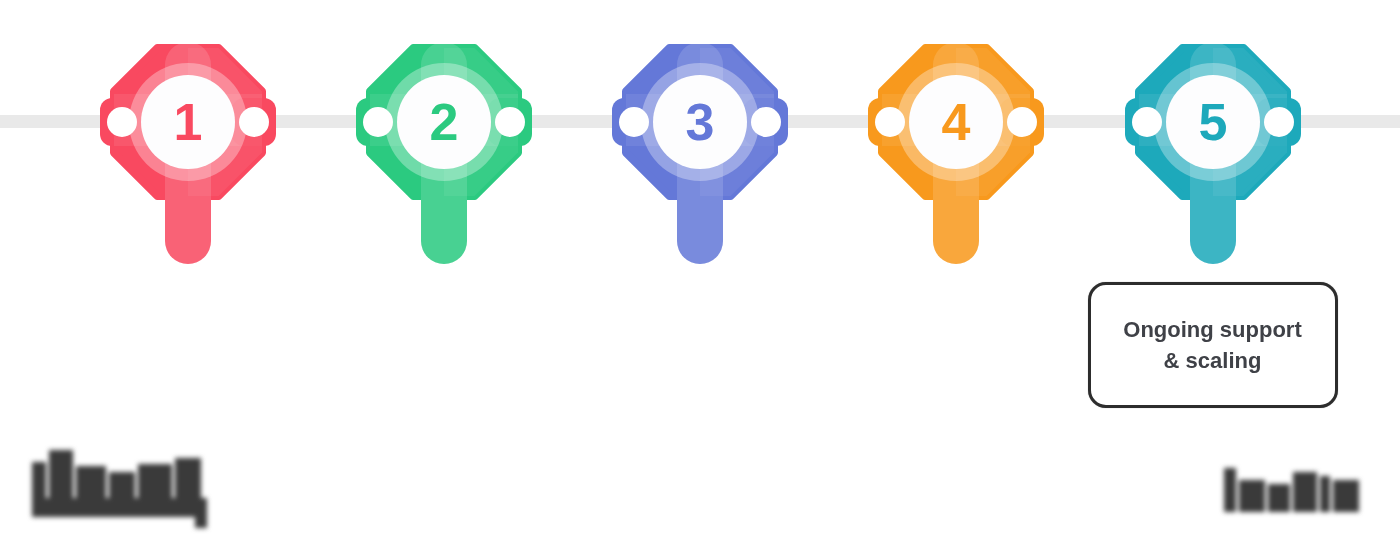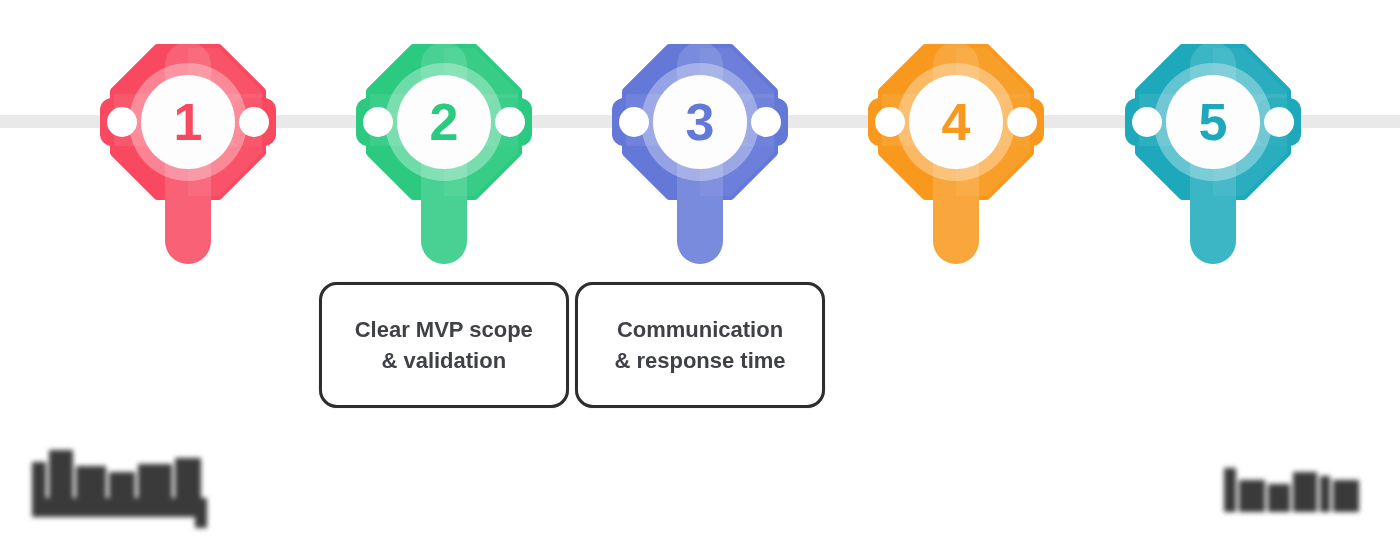--- a/index.html
+++ b/index.html
@@ -73,46 +73,38 @@
       <rect x="22" y="56" width="44" height="48" rx="12" fill="currentColor"></rect>
       <rect x="154" y="56" width="44" height="48" rx="12" fill="currentColor"></rect>
       <rect x="36" y="52" width="148" height="52" fill="#ffffff" opacity="0.08"></rect>
       <rect x="87" y="0" width="46" height="222" rx="23" fill="#ffffff" opacity="0.14"></rect>
       <circle cx="110" cy="80" r="59" fill="#ffffff" opacity="0.32"></circle>
       <circle cx="110" cy="80" r="47" fill="#FDFDFE"></circle>
       <circle cx="44" cy="80" r="15" fill="#ffffff"></circle>
       <circle cx="176" cy="80" r="15" fill="#ffffff"></circle>
       <text class="badge-number" x="110" y="80" text-anchor="middle" dominant-baseline="central" fill="currentColor">2</text>
     </svg>
-    <div class="card">
-      <div class="card-label">Clear MVP scope
-&amp; validation</div>
-    </div>
   </div>
 
   <div class="step" style="left: 575px; color: rgb(100, 120, 216);">
     <svg class="badge" viewBox="0 0 220 225">
       <rect x="87" y="2" width="46" height="80" rx="23" fill="currentColor" opacity="0.75"></rect>
       <rect x="87" y="80" width="46" height="142" rx="23" fill="currentColor"></rect>
       <polygon points="79.4,6 140.6,6 184,49.4 184,110.6 140.6,154 79.4,154 36,110.6 36,49.4" fill="currentColor" stroke="currentColor" stroke-width="8" stroke-linejoin="round"></polygon>
       <polygon points="140.6,6 184,49.4 184,110.6 140.6,154 110,154 110,6" fill="#ffffff" opacity="0.06"></polygon>
       <rect x="22" y="56" width="44" height="48" rx="12" fill="currentColor"></rect>
       <rect x="154" y="56" width="44" height="48" rx="12" fill="currentColor"></rect>
       <rect x="36" y="52" width="148" height="52" fill="#ffffff" opacity="0.08"></rect>
       <rect x="87" y="0" width="46" height="222" rx="23" fill="#ffffff" opacity="0.14"></rect>
       <circle cx="110" cy="80" r="59" fill="#ffffff" opacity="0.32"></circle>
       <circle cx="110" cy="80" r="47" fill="#FDFDFE"></circle>
       <circle cx="44" cy="80" r="15" fill="#ffffff"></circle>
       <circle cx="176" cy="80" r="15" fill="#ffffff"></circle>
       <text class="badge-number" x="110" y="80" text-anchor="middle" dominant-baseline="central" fill="currentColor">3</text>
     </svg>
-    <div class="card">
-      <div class="card-label">Communication
-&amp; response time</div>
-    </div>
   </div>
 
   <div class="step" style="left: 831.25px; color: rgb(248, 153, 29);">
     <svg class="badge" viewBox="0 0 220 225">
       <rect x="87" y="2" width="46" height="80" rx="23" fill="currentColor" opacity="0.75"></rect>
       <rect x="87" y="80" width="46" height="142" rx="23" fill="currentColor"></rect>
       <polygon points="79.4,6 140.6,6 184,49.4 184,110.6 140.6,154 79.4,154 36,110.6 36,49.4" fill="currentColor" stroke="currentColor" stroke-width="8" stroke-linejoin="round"></polygon>
       <polygon points="140.6,6 184,49.4 184,110.6 140.6,154 110,154 110,6" fill="#ffffff" opacity="0.06"></polygon>
       <rect x="22" y="56" width="44" height="48" rx="12" fill="currentColor"></rect>
       <rect x="154" y="56" width="44" height="48" rx="12" fill="currentColor"></rect>
@@ -135,20 +127,24 @@
       <rect x="22" y="56" width="44" height="48" rx="12" fill="currentColor"></rect>
       <rect x="154" y="56" width="44" height="48" rx="12" fill="currentColor"></rect>
       <rect x="36" y="52" width="148" height="52" fill="#ffffff" opacity="0.08"></rect>
       <rect x="87" y="0" width="46" height="222" rx="23" fill="#ffffff" opacity="0.14"></rect>
       <circle cx="110" cy="80" r="59" fill="#ffffff" opacity="0.32"></circle>
       <circle cx="110" cy="80" r="47" fill="#FDFDFE"></circle>
       <circle cx="44" cy="80" r="15" fill="#ffffff"></circle>
       <circle cx="176" cy="80" r="15" fill="#ffffff"></circle>
       <text class="badge-number" x="110" y="80" text-anchor="middle" dominant-baseline="central" fill="currentColor">5</text>
     </svg>
+    <div class="card">
+      <div class="card-label">Ongoing support
+&amp; scaling</div>
+    </div>
   </div>
 
   <div class="redacted left-mark">
     <div class="row">
       <div class="chunk" style="width:14px;height:40px;margin-right:3px"></div>
       <div class="chunk" style="width:24px;height:52px;margin-right:3px"></div>
       <div class="chunk" style="width:30px;height:36px;margin-right:3px"></div>
       <div class="chunk" style="width:26px;height:30px;margin-right:3px"></div>
       <div class="chunk" style="width:34px;height:38px;margin-right:3px"></div>
       <div class="chunk" style="width:26px;height:44px"></div>

